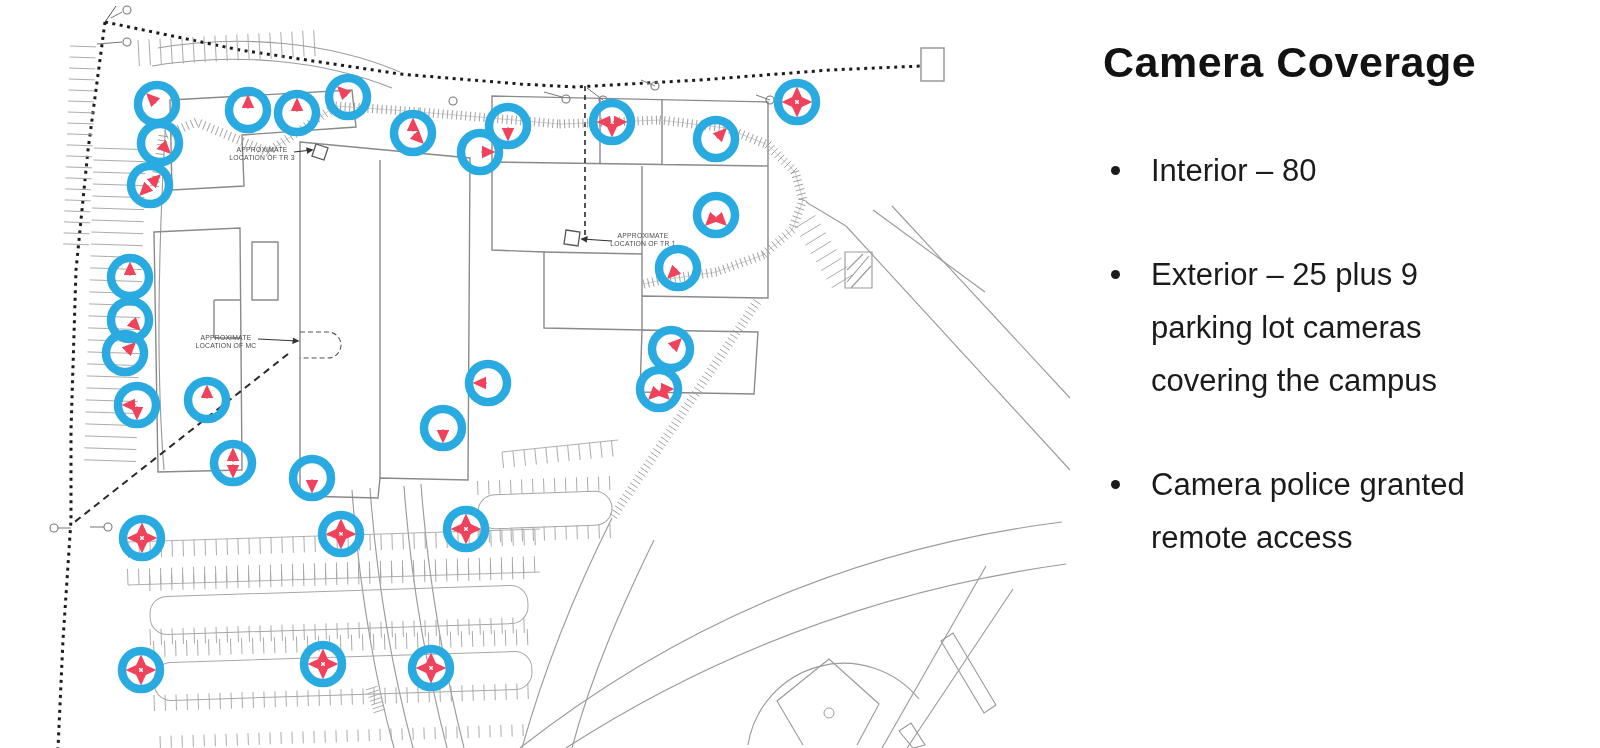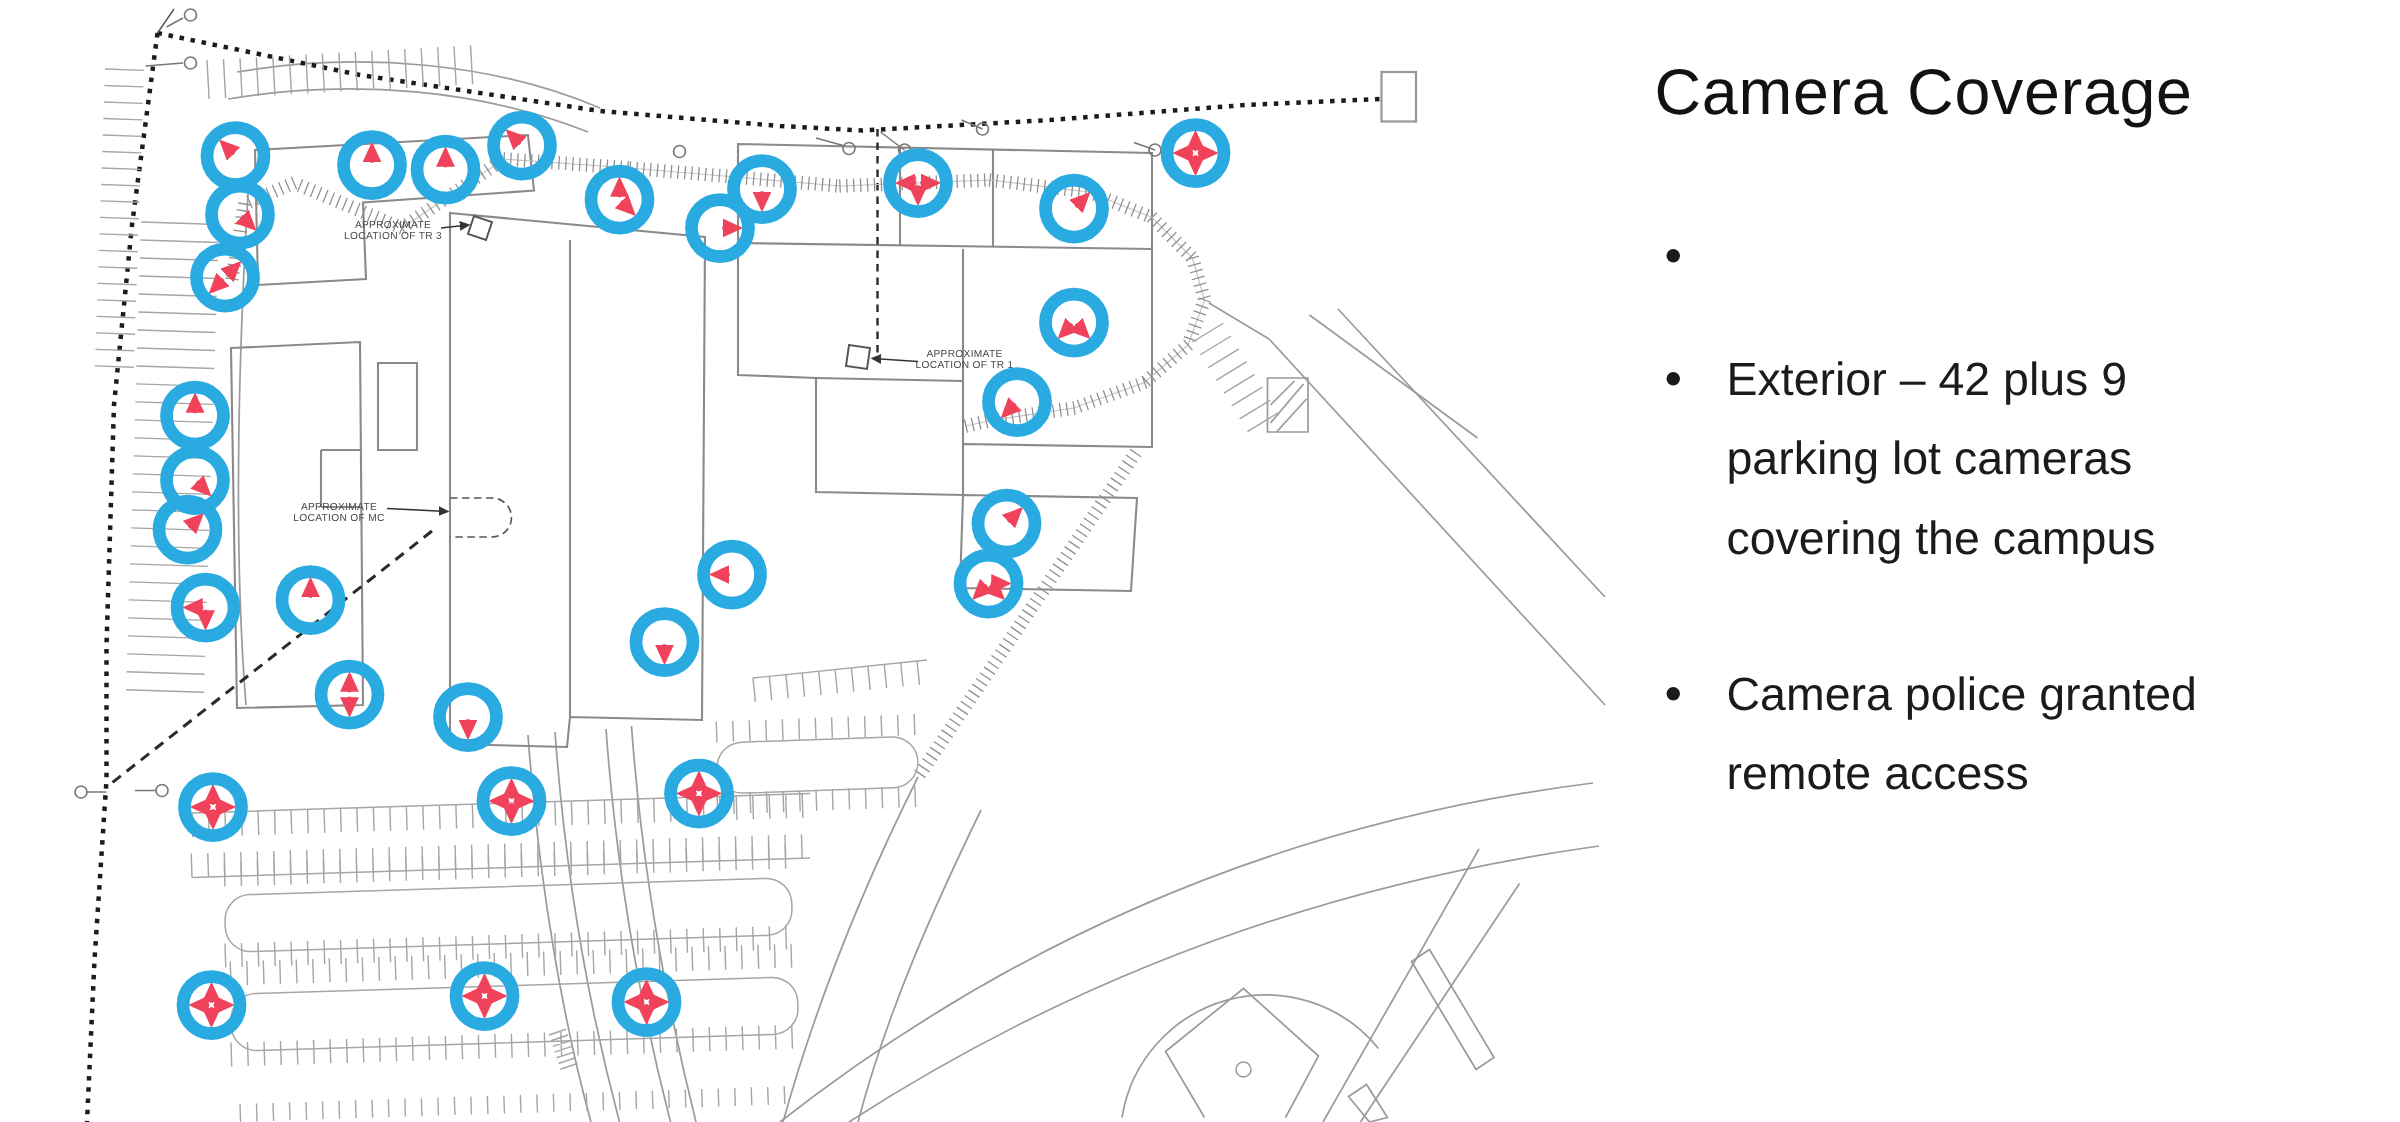--- a/index.html
+++ b/index.html
@@ -1,21 +1,21 @@
 <!DOCTYPE html>
 <html><head>
 <meta charset="utf-8">
 <style>
   html,body{margin:0;padding:0;background:#ffffff;}
   body{width:1600px;height:748px;overflow:hidden;position:relative;
        font-family:"Liberation Sans", sans-serif;}
   .slide{position:absolute;inset:0;background:#fff;}
   .map-wrap{position:absolute;left:0;top:0;width:1075px;height:748px;}
   .content{position:absolute;left:1103px;top:36px;width:470px;}
-  .title{font-size:43px;font-weight:400;color:#121212;line-height:52px;
+  .title{font-size:43px;font-weight:700;color:#121212;line-height:52px;
          margin:0 0 56px 0;letter-spacing:0.5px;}
   .bullets{width:420px;}
   .bullet{display:flex;align-items:flex-start;margin-bottom:51px;}
   .bullet .dot{width:9px;height:9px;border-radius:50%;background:#1a1a1a;
                margin:22px 0 0 8px;flex-shrink:0;}
   .bullet .btext{margin-left:31px;font-size:31px;line-height:53px;color:#1b1b1b;
                  width:375px;}
   svg text{font-family:"Liberation Sans", sans-serif;}
 </style>
 </head>
@@ -264,24 +264,25 @@
           </g>
         </g>
     </svg>
   </div>
 
   <div class="content">
     <h1 class="title">Camera Coverage</h1>
     <div class="bullets">
         <div class="bullet">
           <span class="dot"></span>
+          <span class="btext">Interior – 80</span>
         </div>
         <div class="bullet">
           <span class="dot"></span>
-          <span class="btext">Exterior – 42 plus 9 parking lot cameras covering the campus</span>
+          <span class="btext">Exterior – 25 plus 9 parking lot cameras covering the campus</span>
         </div>
         <div class="bullet">
           <span class="dot"></span>
           <span class="btext">Camera police granted remote access</span>
         </div>
       </div>
   </div>
 
 </div>
 

